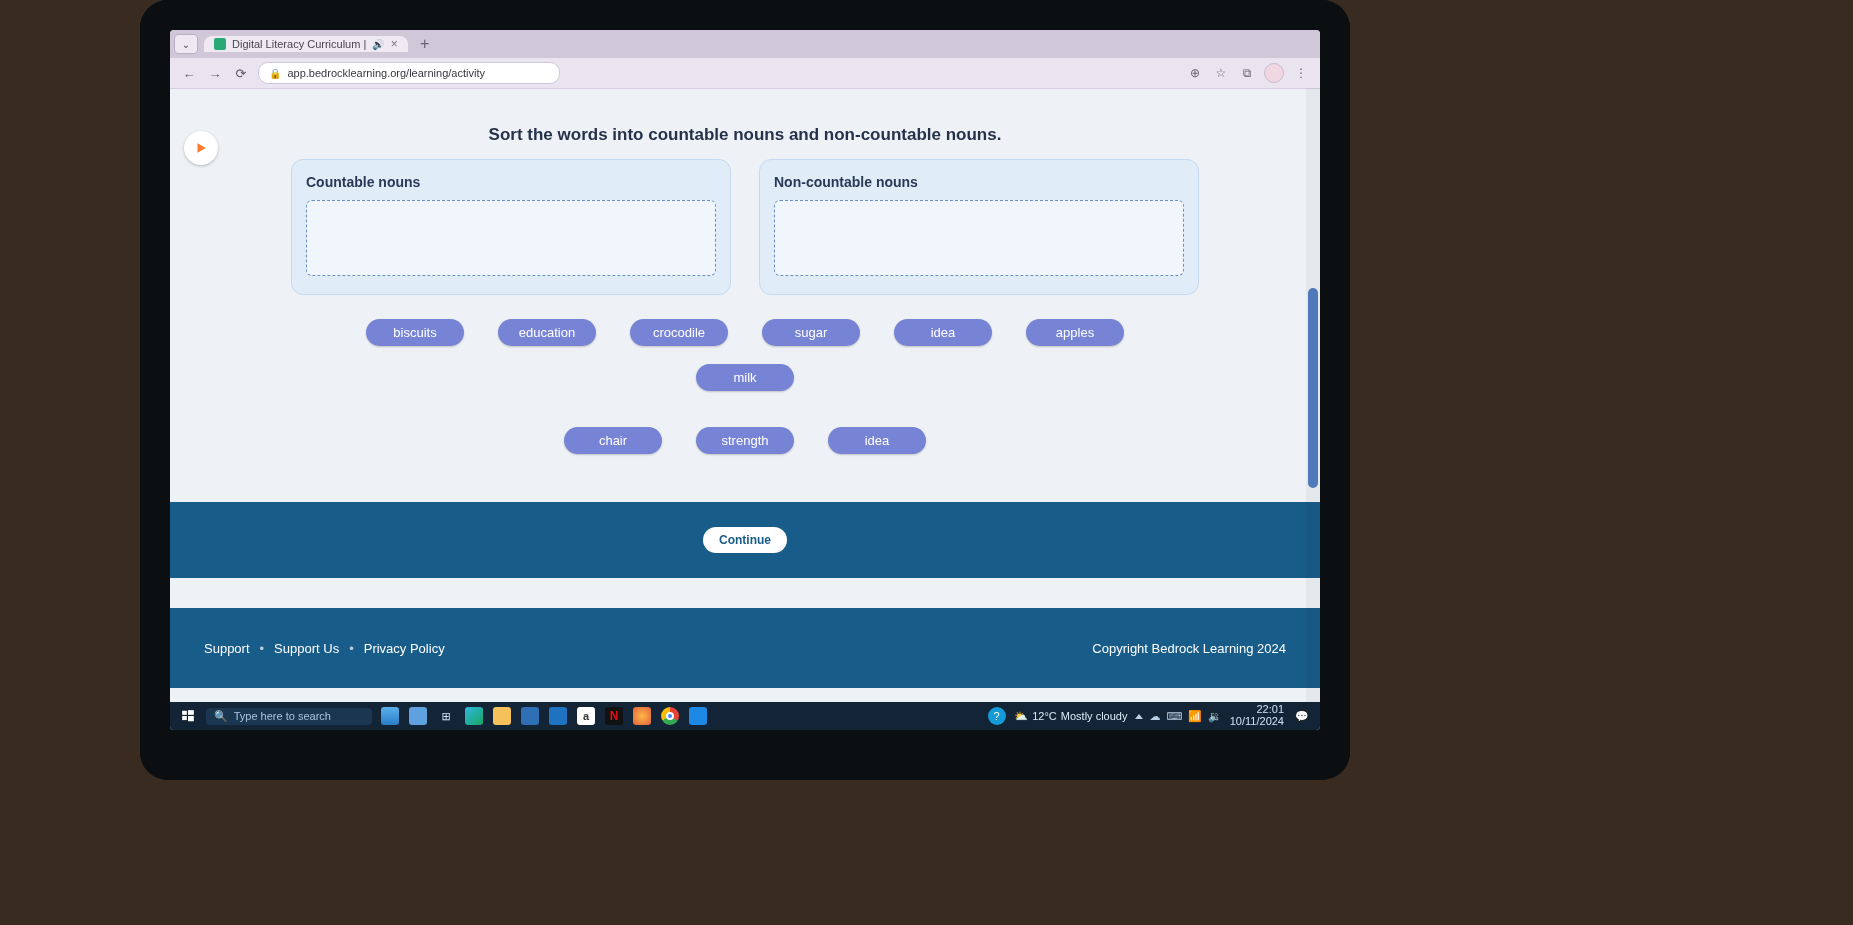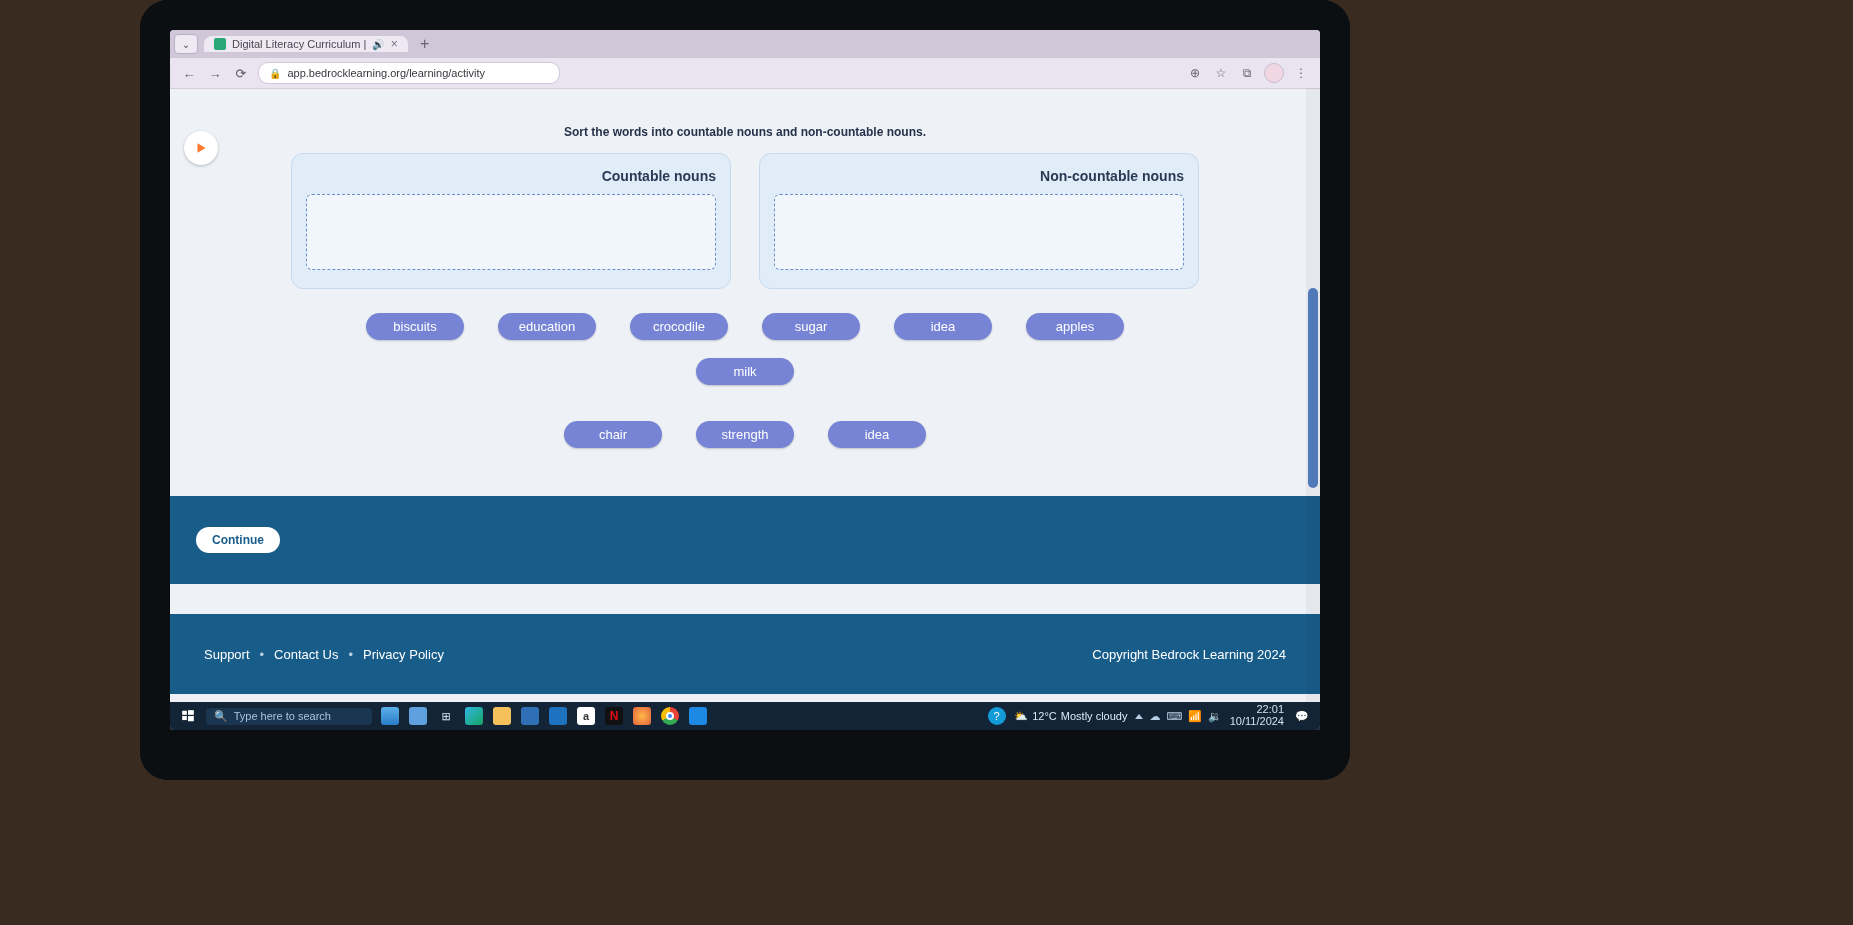--- a/index.html
+++ b/index.html
@@ -26,31 +26,31 @@
   .tb-ic{width:18px;height:18px;display:flex;align-items:center;justify-content:center;color:#6a6472;font-size:12px;border-radius:4px}
   .profile-bubble{width:18px;height:18px;border-radius:50%;background:#f0d7e1;border:1px solid #c7bcd0}
 
   
   .page{position:relative;height:calc(100% - 28px - 30px - 28px);background:#eef2f6;overflow:auto}
   .page-inner{position:relative;min-height:100%;padding-bottom:0}
 
   .play-btn{position:absolute;left:14px;top:6px;width:34px;height:34px;border-radius:50%;background:#fff;box-shadow:0 1px 3px rgba(0,0,0,.25);display:flex;align-items:center;justify-content:center}
   .play-btn svg{width:14px;height:14px}
 
-  .instruction{margin:36px auto 14px;text-align:center;font-weight:bold;color:#26324b;font-size:12px}
+  .instruction{margin:36px auto 14px;text-align:center;font-weight:bold;color:#26324b;font-size:17px}
 
   .dropzones{display:flex;justify-content:center;gap:28px;padding:0 40px}
   .dropzone{background:#e0ecf8;border:1px solid #c7d9ee;border-radius:12px;padding:14px 14px 18px;width:410px}
-  .dropzone .dz-title{text-align:right;color:#2a3a55;font-weight:bold;font-size:14px;margin-bottom:10px}
+  .dropzone .dz-title{text-align:left;color:#2a3a55;font-weight:bold;font-size:14px;margin-bottom:10px}
   .dropzone .dz-target{height:74px;border:1.5px dashed #6a8fc6;border-radius:6px;background:#f0f6fc}
 
   .word-bank{margin:24px auto 12px;display:flex;flex-wrap:wrap;justify-content:center;gap:18px 34px;max-width:820px}
   .chip{background:#7784d6;color:#fff;border-radius:18px;padding:6px 20px;font-size:13px;min-width:58px;text-align:center;box-shadow:0 1px 2px rgba(0,0,0,.2)}
 
-  .continue-bar{margin-top:48px;height:56px;background:#185c8a;display:flex;align-items:center;justify-content:flex-start;padding:16px 26px}
+  .continue-bar{margin-top:48px;height:56px;background:#185c8a;display:flex;align-items:center;justify-content:center;padding:10px 26px}
   .continue-btn{background:#fff;color:#185c8a;border-radius:16px;font-size:12px;padding:6px 16px;font-weight:600}
 
   .site-footer{height:48px;background:#185c8a;color:#fff;display:flex;align-items:center;justify-content:space-between;padding:16px 34px;font-size:13px}
   .site-footer .links{display:flex;gap:10px;align-items:center}
   .site-footer a{color:#fff;text-decoration:none}
   .dot{opacity:.7}
 
   .vscroll{position:absolute;right:0;top:58px;width:14px;height:calc(100% - 58px - 28px);background:rgba(0,0,0,.04)}
   .vscroll .thumb{position:absolute;right:2px;top:200px;width:10px;height:200px;background:#4f79b8;border-radius:6px}
 
@@ -156,21 +156,21 @@
         <div class="continue-bar">
           <div class="continue-btn">Continue</div>
         </div>
 
         <div style="height:30px"></div>
 
         <div class="site-footer">
           <div class="links">
             <a href="#">Support</a>
             <span class="dot">•</span>
-            <a href="#">Contact Us</a>
+            <a href="#">Support Us</a>
             <span class="dot">•</span>
             <a href="#">Privacy Policy</a>
           </div>
           <div>Copyright Bedrock Learning 2024</div>
         </div>
 
       </div>
     </div>
 
     <div class="vscroll">

